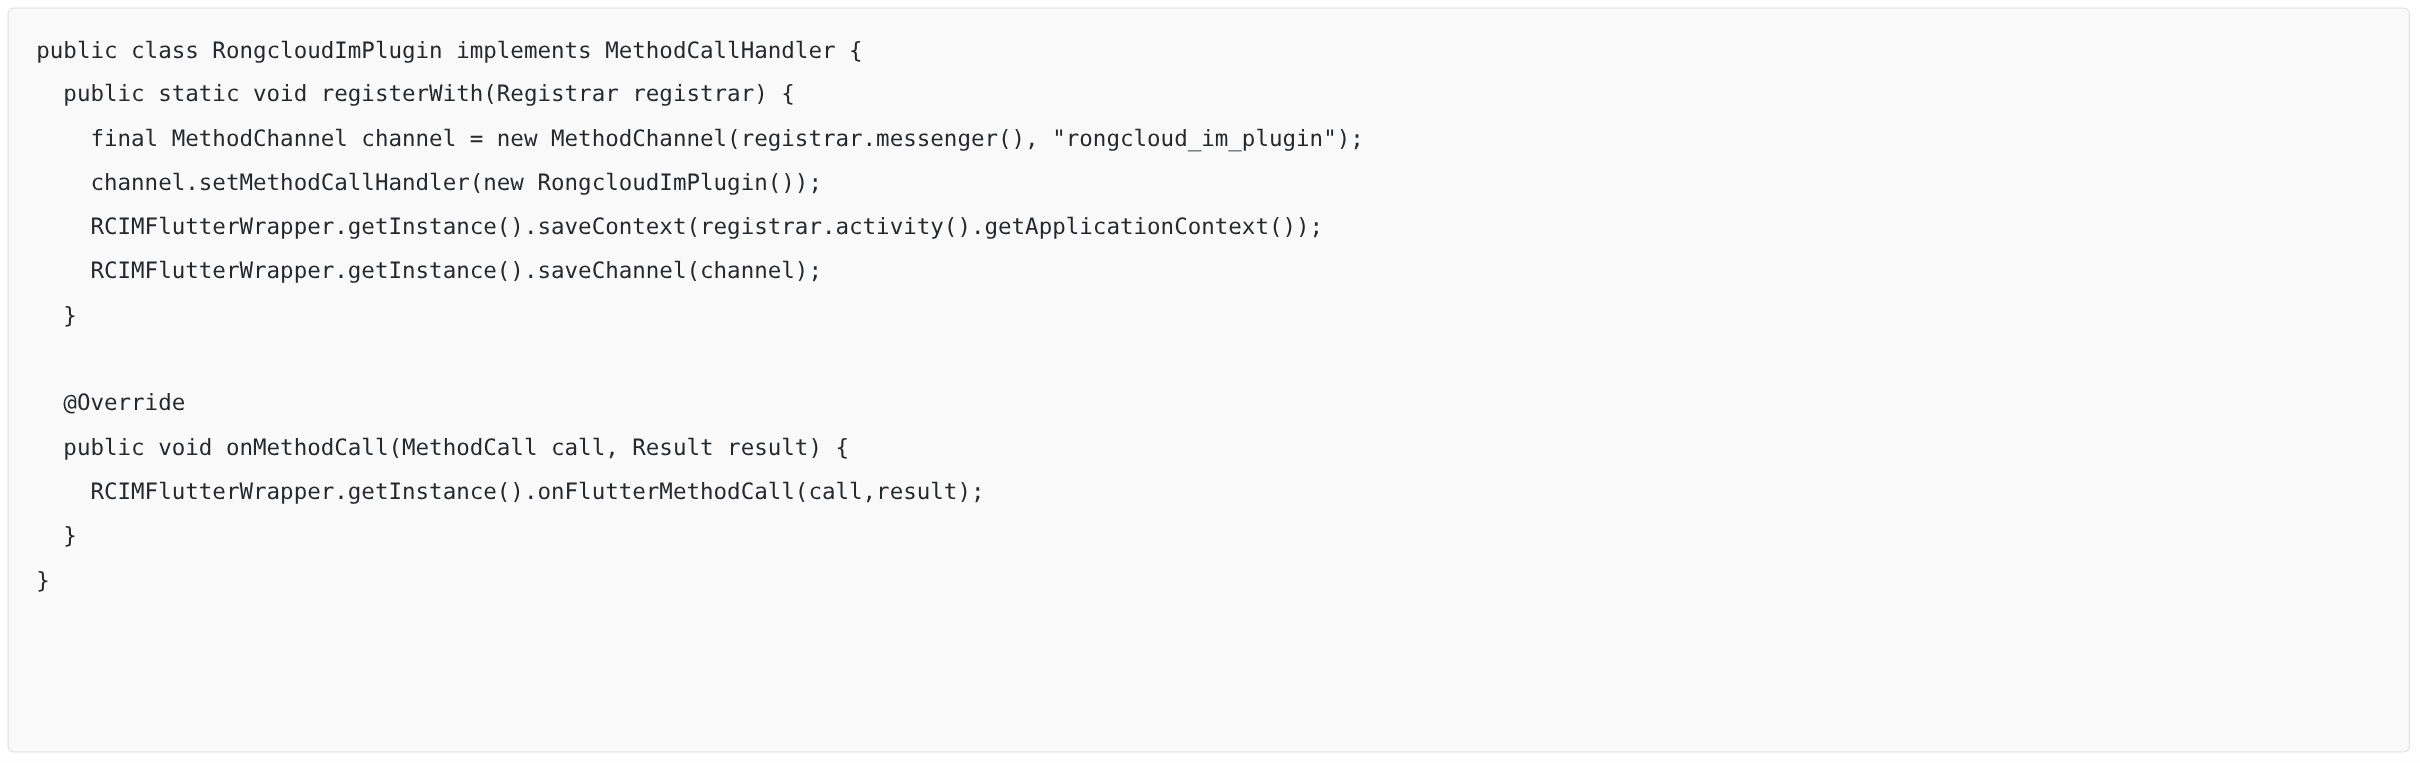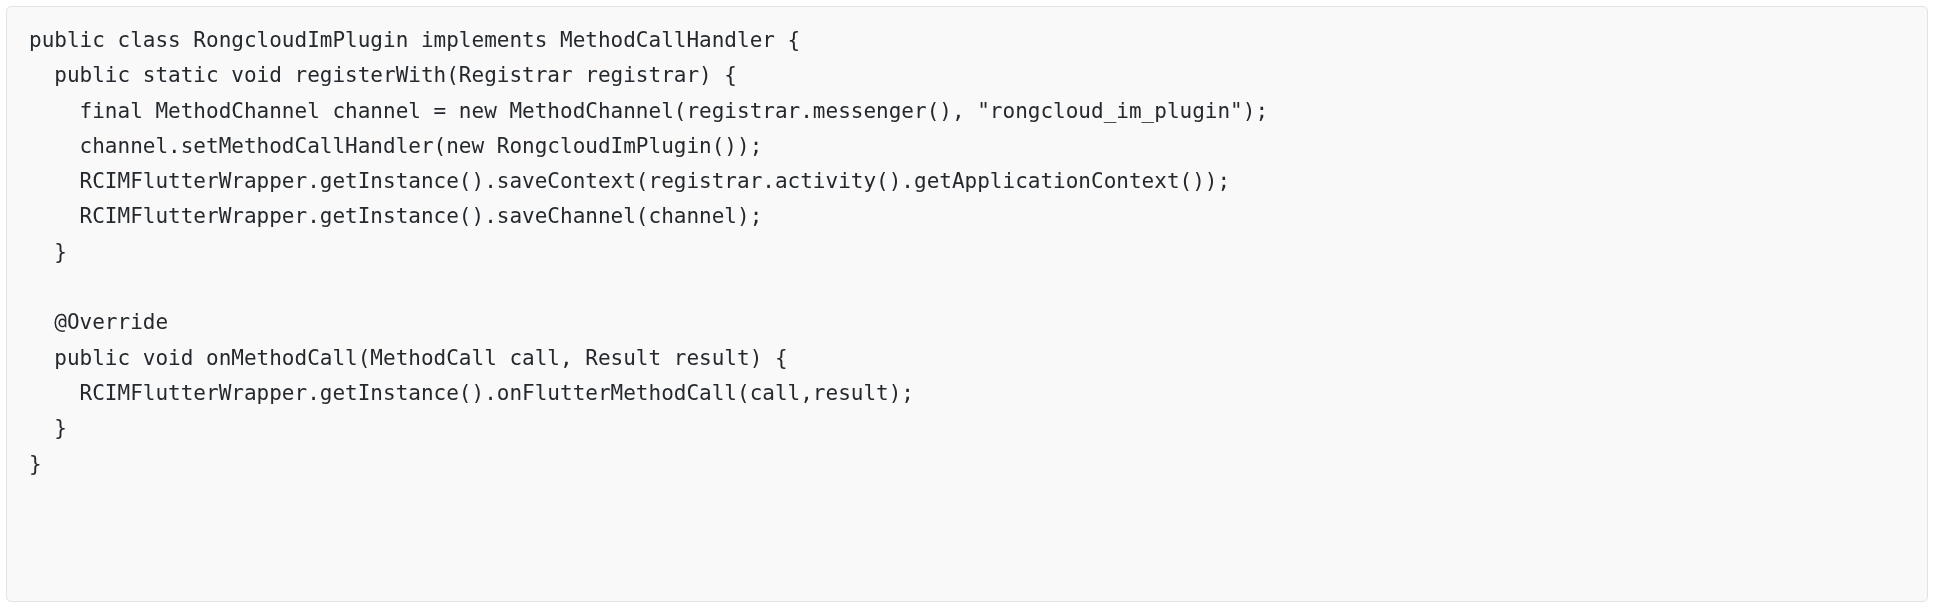--- a/index.html
+++ b/index.html
@@ -30,21 +30,21 @@
     border: 1px solid #e3e3e6;
     border-radius: 5px;
     padding: 16px 0 16px 0;
     overflow: hidden;
     position: relative;
   }
   .code-pre {
     margin: 0;
     padding: 0 22px 0 22px;
     font-family: "DejaVu Sans Mono", "Liberation Mono", monospace;
-    font-size: 21px;
+    font-size: 18px;
     line-height: 35.3px;
     color: #24292e;
     white-space: pre;
     letter-spacing: 0px;
     tab-size: 2;
   }
   .code-line {
     display: block;
     white-space: pre;
     min-height: 35.3px;

